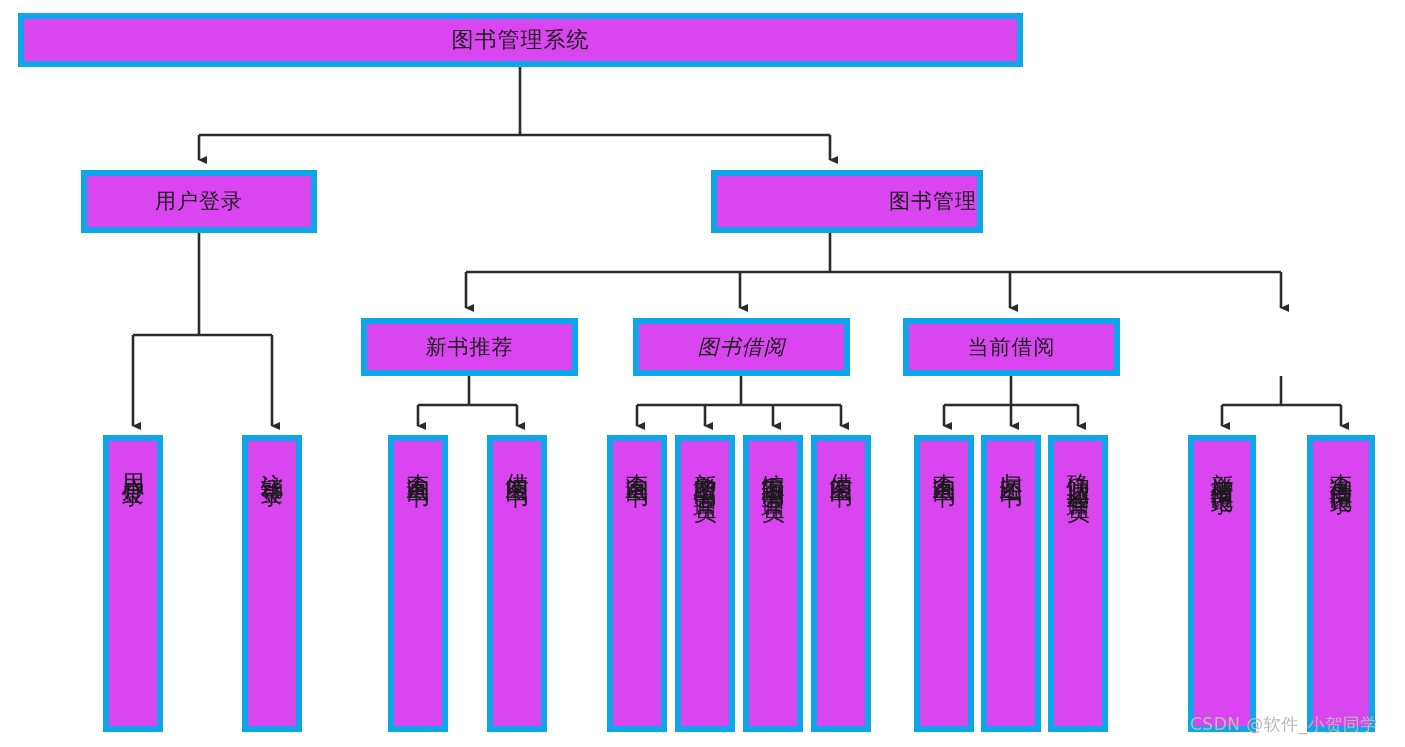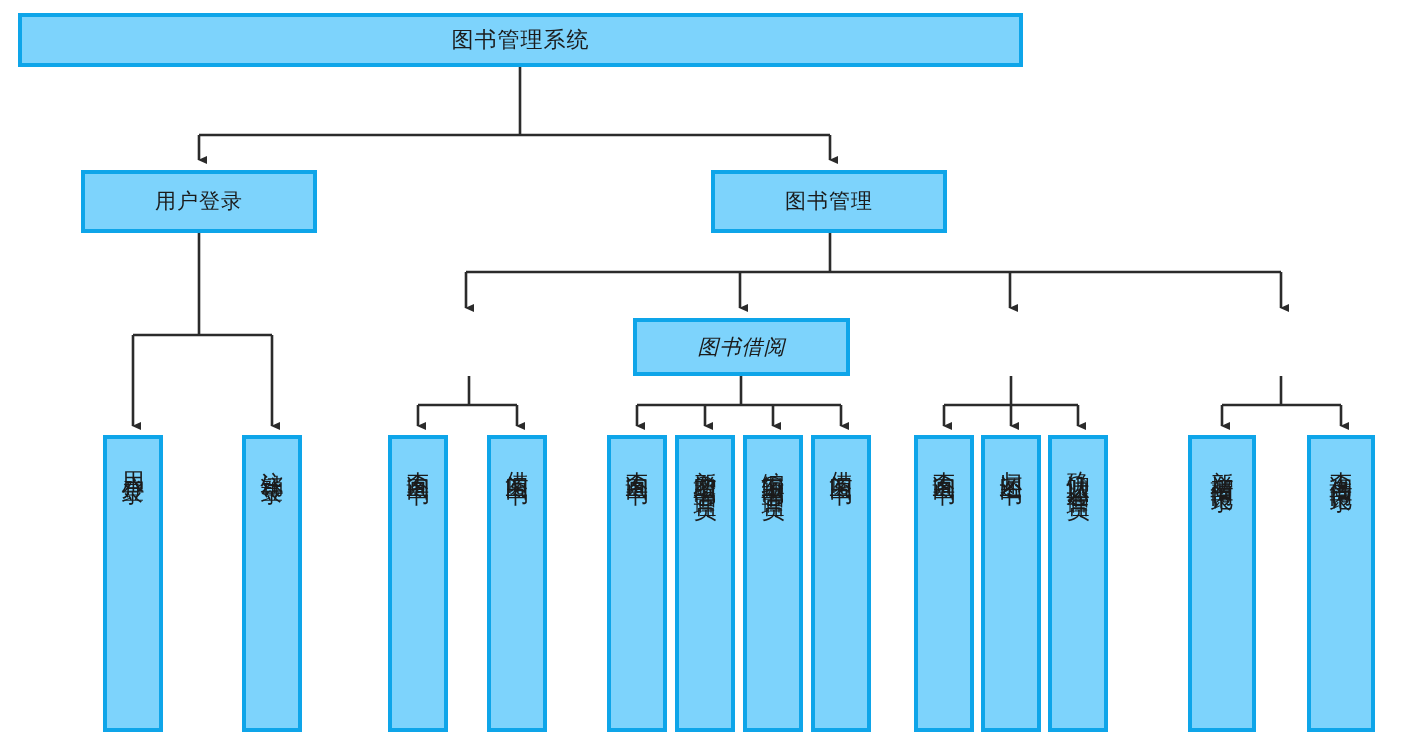--- a/index.html
+++ b/index.html
@@ -9,22 +9,22 @@
     background:#ffffff;
     font-family:"DejaVu Sans","Liberation Sans",sans-serif;
     overflow:hidden;
     position:relative;
   }
   #diagram-root{position:absolute;left:0;top:0;width:1405px;height:747px;}
   svg.edges{position:absolute;left:0;top:0;width:1405px;height:747px;pointer-events:none;}
   .node{
     position:absolute;
     box-sizing:border-box;
-    background:#7dd3fc;
-    border:4px solid #0ea5e9;
+    background:#d946ef;
+    border:6px solid #0ea5e9;
     display:flex;
     align-items:center;
     justify-content:center;
     color:#1b1b1b;
   }
   .node .label{
     display:block;
     text-align:center;
     line-height:1.18;
     letter-spacing:1px;
@@ -114,26 +114,32 @@
     </g>
   </svg>
 
   <div class="node horiz root" style="left:18px;top:13px;width:1005px;height:54px;">
     <span class="label">图书管理系统</span>
   </div>
 
   <div class="node horiz" style="left:81px;top:170px;width:236px;height:63px;">
     <span class="label">用户登录</span>
   </div>
-  <div class="node horiz" style="left:711px;top:170px;width:236px;height:63px;">
+  <div class="node horiz" style="left:711px;top:170px;width:272px;height:63px;justify-content:flex-end;">
     <span class="label">图书管理</span>
   </div>
 
+  <div class="node horiz" style="left:361px;top:318px;width:217px;height:58px;">
+    <span class="label">新书推荐</span>
+  </div>
   <div class="node horiz" style="left:633px;top:318px;width:217px;height:58px;font-style:italic;">
     <span class="label">图书借阅</span>
+  </div>
+  <div class="node horiz" style="left:903px;top:318px;width:217px;height:58px;">
+    <span class="label">当前借阅</span>
   </div>
 
   <div class="node vert" style="left:103px;top:435px;width:60px;height:297px;">
     <span class="label">用户登录</span>
   </div>
   <div class="node vert" style="left:242px;top:435px;width:60px;height:297px;">
     <span class="label">注销登录</span>
   </div>
 
   <div class="node vert" style="left:388px;top:435px;width:60px;height:297px;">
@@ -166,13 +172,14 @@
     <span class="label">确认归还（管理员）</span>
   </div>
 
   <div class="node vert" style="left:1188px;top:435px;width:68px;height:297px;">
     <span class="label">新增借阅记录</span>
   </div>
   <div class="node vert" style="left:1307px;top:435px;width:68px;height:297px;">
     <span class="label">查询借阅记录</span>
   </div>
 
+  <div class="watermark">CSDN @软件_小贺同学</div>
 </div>
 
 </body></html>

